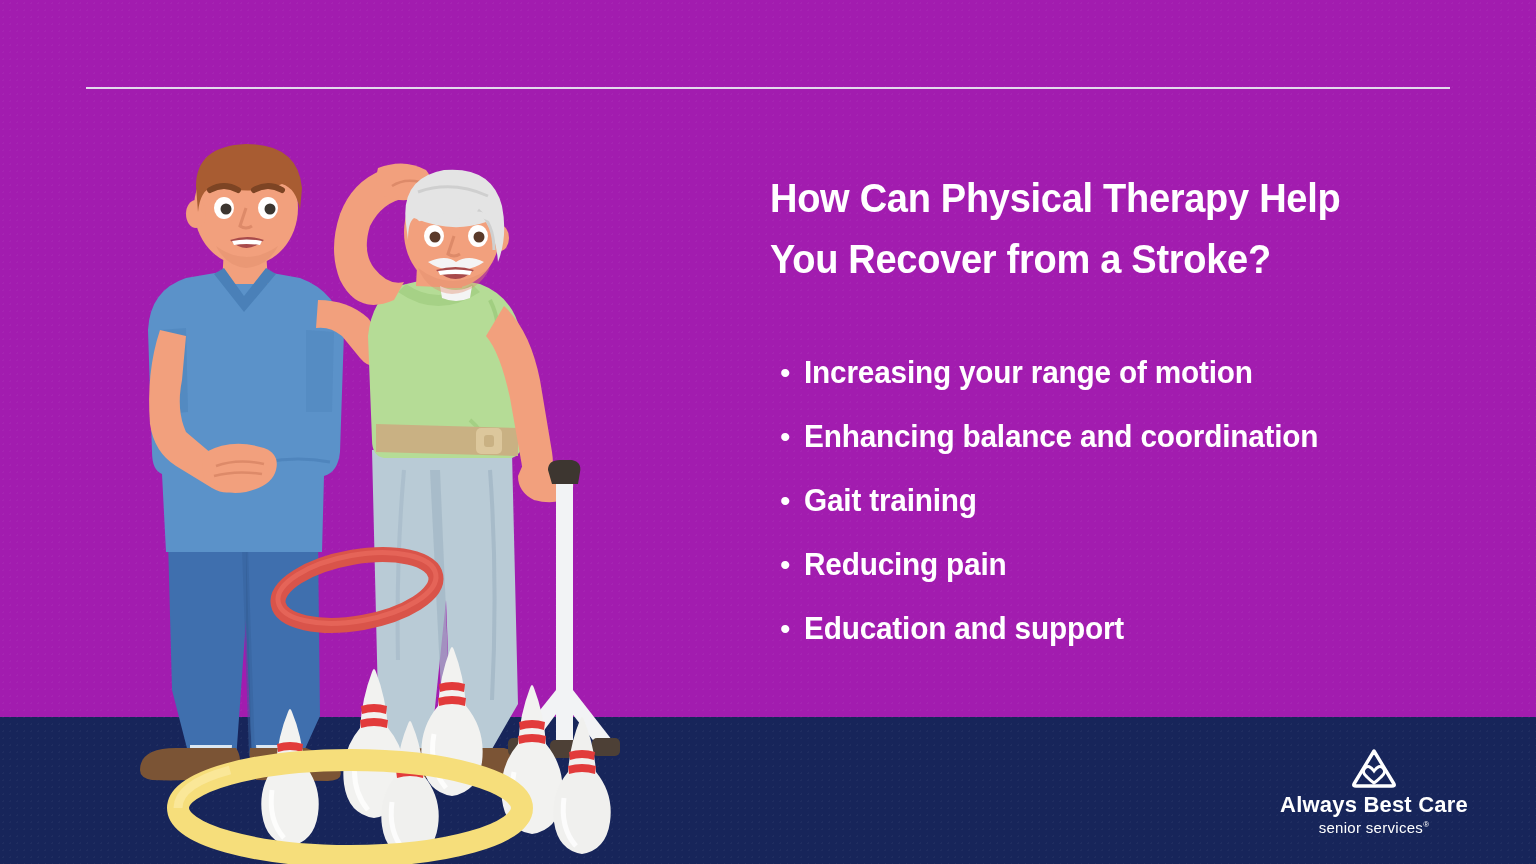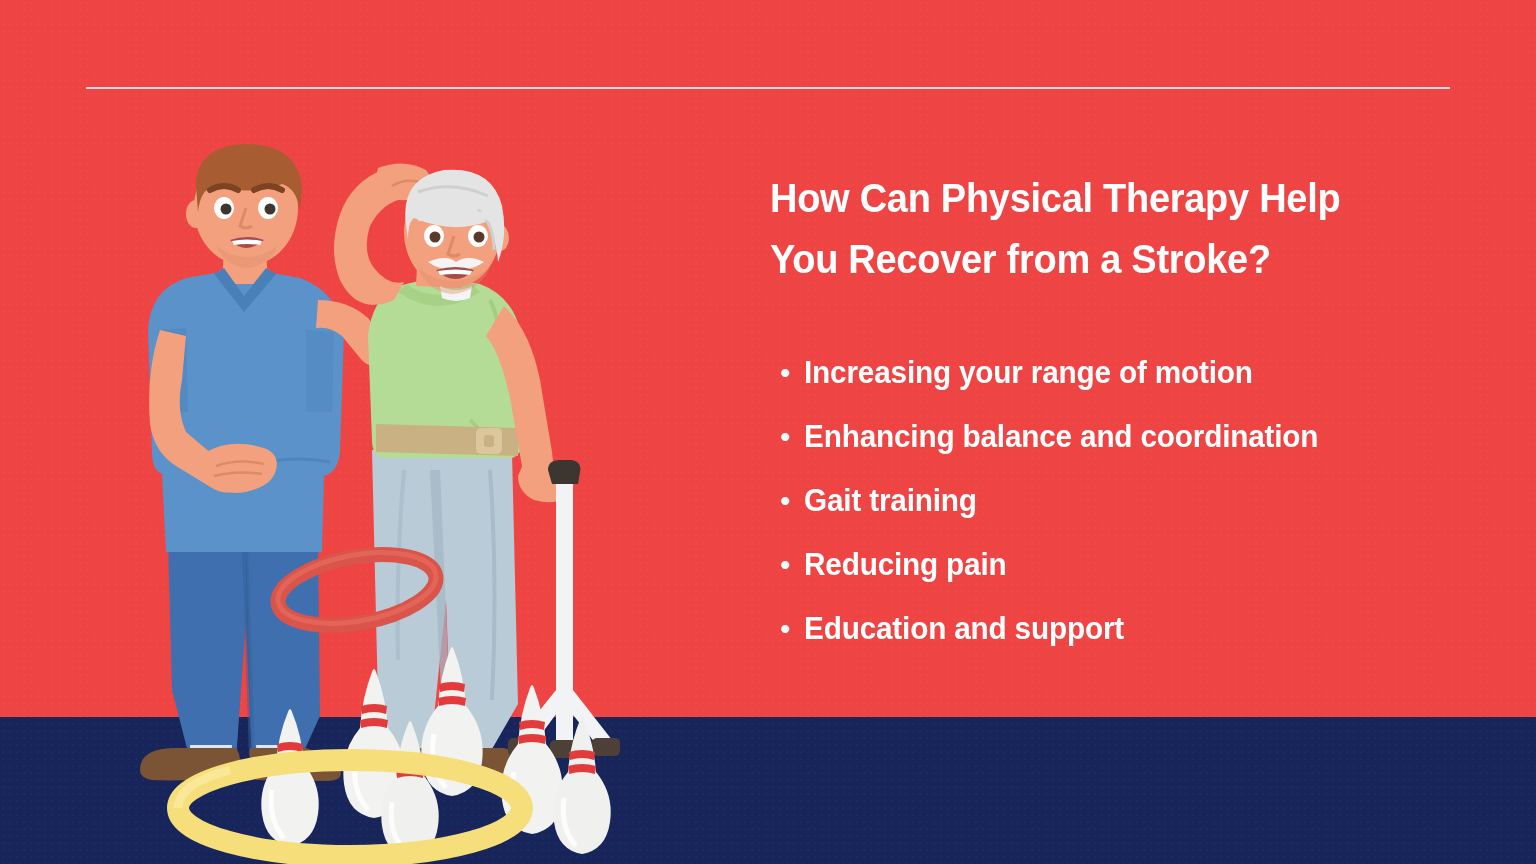--- a/index.html
+++ b/index.html
@@ -6,21 +6,21 @@
   * { margin:0; padding:0; box-sizing:border-box; }
   html,body { width:1536px; height:864px; overflow:hidden; }
   body {
     font-family:"Liberation Sans", sans-serif;
     background:#425289;
     position:relative;
   }
   .canvas {
     position:relative;
     width:1536px; height:864px;
-    background:#ef4444;
+    background:#a21caf;
     overflow:hidden;
   }
   
   .texture {
     position:absolute; inset:0;
     background-image:radial-gradient(rgba(255,255,255,.035) 1px, transparent 1px);
     background-size:7px 7px;
     pointer-events:none;
     z-index:2;
   }
@@ -332,14 +332,24 @@
         <span class="bullet-dot">•</span>
         <span class="bullet-text">Reducing pain</span>
       </li>
       <li class="bullet-row">
         <span class="bullet-dot">•</span>
         <span class="bullet-text">Education and support</span>
       </li>
     </ul>
   </div>
 
+  <div class="logo">
+    <svg class="logo-mark" width="50" height="42" viewBox="0 0 50 42" xmlns="http://www.w3.org/2000/svg">
+      <path d="M25 4 L45 37 Q46 39 43 39 L7 39 Q4 39 5 37 Z" fill="none" stroke="#ffffff" stroke-width="3.4" stroke-linejoin="round"></path>
+      <path d="M25 24 Q20 17 16 21 Q12 25 18 30 Q22 34 25 36 Q28 34 32 30 Q38 25 34 21 Q30 17 25 24 Z" fill="none" stroke="#ffffff" stroke-width="3"></path>
+    </svg>
+    <div class="logo-name">Always Best Care</div>
+    <div class="logo-sub">
+      <span>senior services</span><sup>®</sup>
+    </div>
+  </div>
 
 </div>
 
 </body></html>

